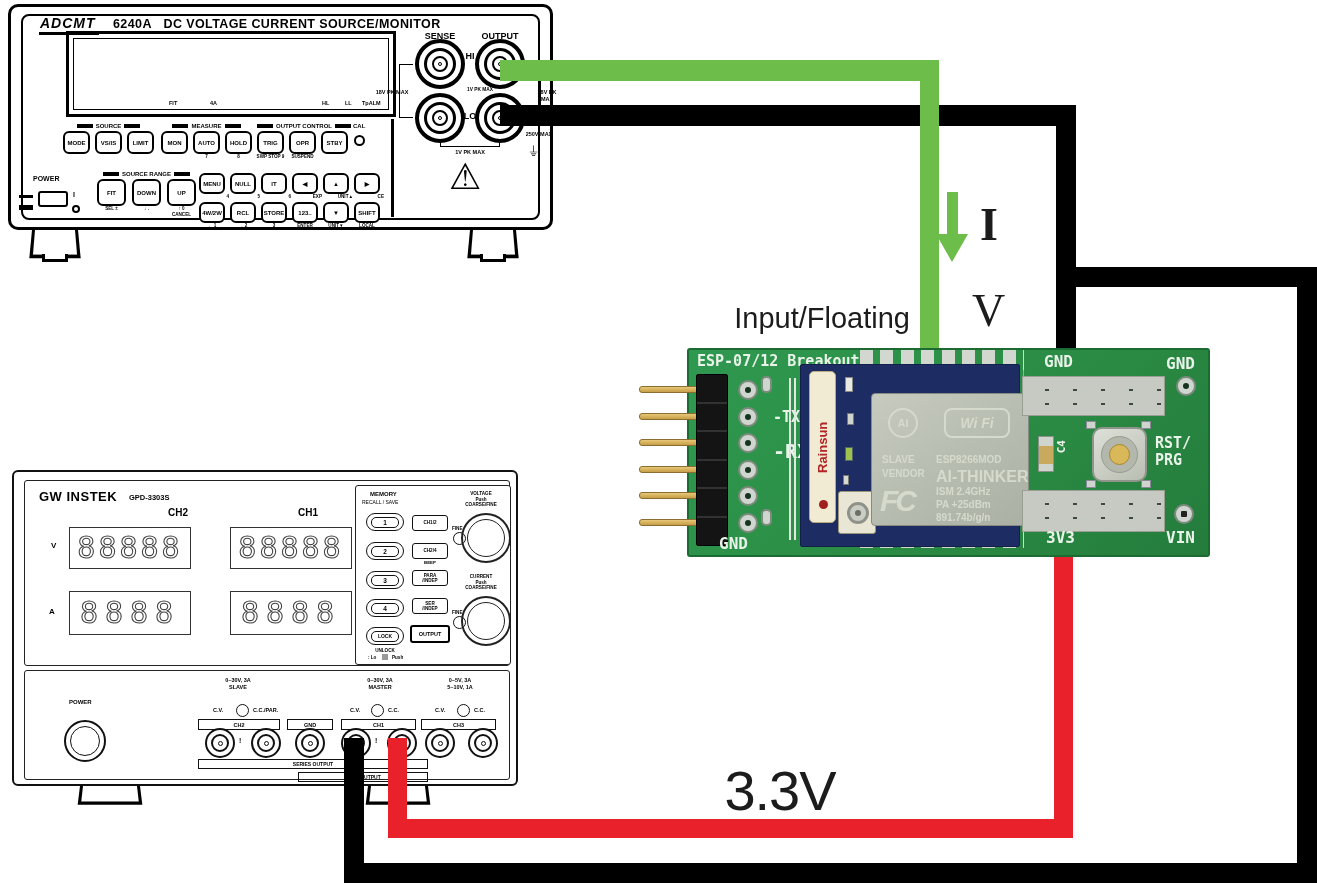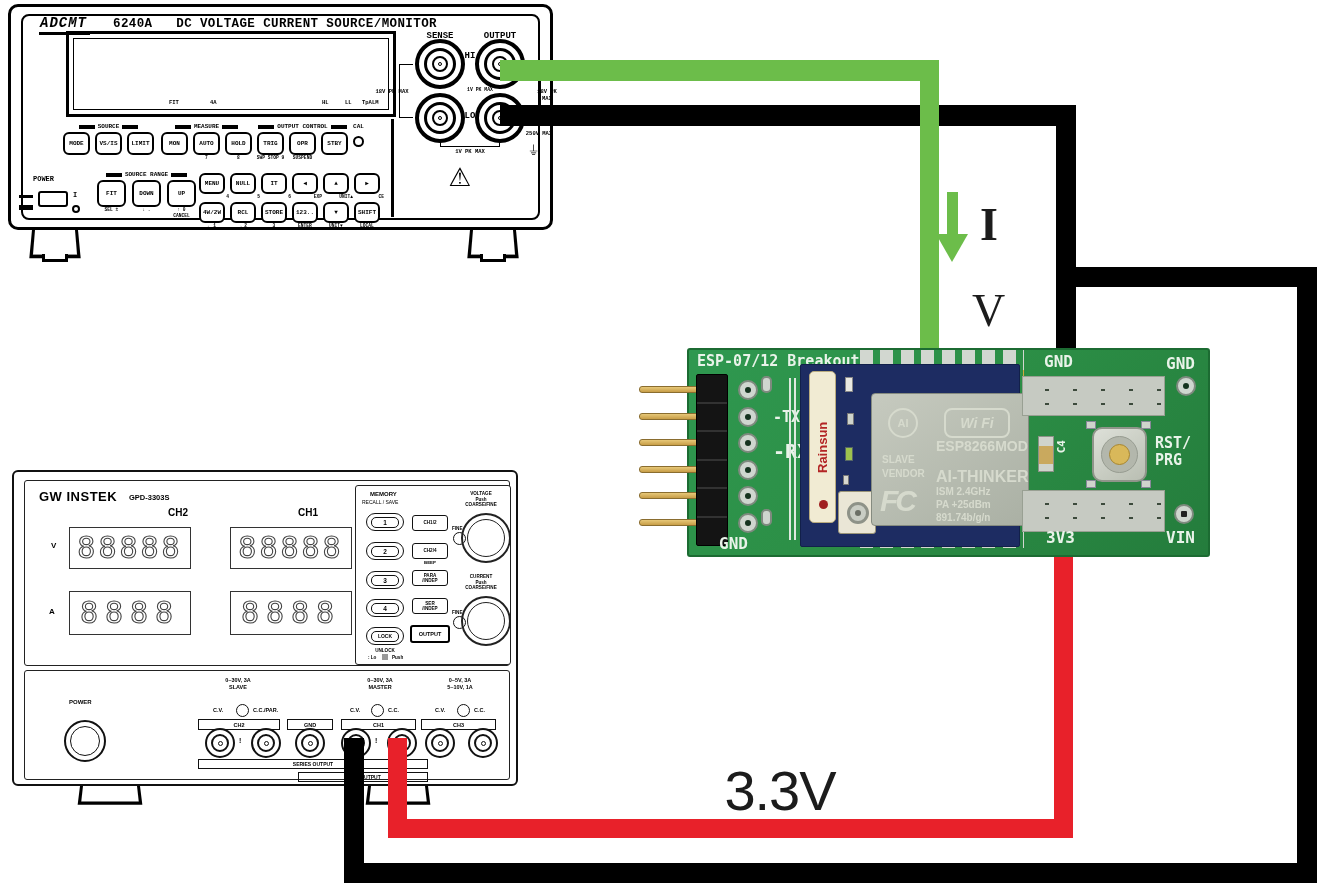--- a/index.html
+++ b/index.html
@@ -8,21 +8,21 @@
   .abs { position: absolute; }
 
   
   .wire { position: absolute; }
   .w-black { background: #000; }
   .w-green { background: #6cbd4a; }
   .w-red   { background: #e8212a; }
 
   
   .m6240 { position: absolute; left: 8px; top: 4px; width: 545px; height: 226px;
-           border: 3px solid #000; border-radius: 10px; background: #fff; font-family: Liberation Mono, monospace; }
+           border: 3px solid #000; border-radius: 10px; background: #fff; }
   .m6240 .panel { position: absolute; left: 10px; top: 7px; right: 10px; bottom: 7px;
                   border: 2px solid #000; border-radius: 8px; }
   .logo6240 { position: absolute; left: 28px; top: 8px; font-size: 14px; font-weight: bold;
               font-style: italic; letter-spacing: 1px; border-bottom: 3px solid #000; padding: 0 3px 1px 1px; }
   .title6240 { position: absolute; left: 102px; top: 10px; font-size: 12.5px; font-weight: bold; letter-spacing: .4px; white-space: nowrap; }
   .disp6240 { position: absolute; left: 55px; top: 24px; width: 330px; height: 86px; border: 3px solid #000; }
   .disp6240 .inner { position: absolute; inset: 4px; border: 1px solid #000; }
   .ann { position: absolute; font-size: 5.5px; font-weight: bold; bottom: 8px; }
   .grphdr { display: flex; align-items: center; gap: 3px; font-size: 6px; font-weight: bold; white-space: nowrap; justify-content: center; }
   .gbar { display: inline-block; width: 16px; height: 4px; background: #000; }
@@ -579,21 +579,21 @@
 
       <div class="abs" style="left:37px;top:126px;width:38px;height:43px;background:#eae6d6;border:1px solid #9a9478;border-radius:3px">
         <div class="abs" style="left:8px;top:10px;width:22px;height:22px;border-radius:50%;background:#c9cdc4;border:3px solid #8e9288"></div>
         <div class="abs" style="left:16px;top:18px;width:6px;height:6px;border-radius:50%;background:#6b6f66"></div>
       </div>
 
       <div class="shield" style="left:70px;top:28px;width:158px;height:133px">
         <div class="abs" style="left:16px;top:14px;width:30px;height:30px;border:2px solid #d6dacd;border-radius:50%;display:flex;align-items:center;justify-content:center;font-size:11px;font-weight:bold">AI</div>
         <div class="abs" style="left:72px;top:14px;width:66px;height:30px;border:2px solid #d6dacd;border-radius:8px;display:flex;align-items:center;justify-content:center;font-size:14px;font-weight:bold;font-style:italic">Wi Fi</div>
         <div class="etch" style="left:10px;top:60px;font-size:10px">SLAVE</div>
-        <div class="etch" style="left:64px;top:44px;font-size:14px">ESP8266MOD</div>
+        <div class="etch" style="left:64px;top:60px;font-size:10px">ESP8266MOD</div>
         <div class="etch" style="left:10px;top:74px;font-size:10px">VENDOR</div>
         <div class="etch" style="left:64px;top:74px;font-size:16px">AI-THINKER</div>
         <div class="etch" style="left:8px;top:90px;font-size:30px;font-style:italic;letter-spacing:-3px">FC</div>
         <div class="etch" style="left:64px;top:92px;font-size:10px">ISM   2.4GHz</div>
         <div class="etch" style="left:64px;top:105px;font-size:10px">PA    +25dBm</div>
         <div class="etch" style="left:64px;top:118px;font-size:10px">891.74b/g/n</div>
       </div>
     </div>
 
     <div class="silk" style="left:355px;top:2px;width:44px;font-size:16px">GND</div>
@@ -620,20 +620,21 @@
 
     <div class="thermal" style="left:333px;top:140px;width:143px;height:42px"></div>
     <div class="padhole" style="left:485px;top:154px">
         <div class="hole" style="border-radius:1px;background:#222"></div>
       </div>
 
     <div class="silk" style="left:357px;top:178px;font-size:16px">3V3</div>
     <div class="silk" style="left:477px;top:178px;font-size:16px">VIN</div>
   </div>
 
+  <div class="note" style="left:650px;top:302px;width:260px;text-align:right;font-size:29px">Input/Floating</div>
 
   <div class="abs" style="left:947px;top:192px;width:11px;height:44px;background:#6cbd4a"></div>
   <div class="abs" style="left:936px;top:234px;width:0;height:0;border-left:16px solid transparent;border-right:16px solid transparent;border-top:28px solid #6cbd4a"></div>
 
   <div class="note serif" style="left:980px;top:198px;font-size:46px;font-weight:bold">I</div>
   <div class="note serif" style="left:972px;top:284px;font-size:46px">V</div>
 
   <div class="note" style="left:700px;top:758px;width:160px;text-align:center;font-size:56px;letter-spacing:-1px">3.3V</div>
 </div>
 

